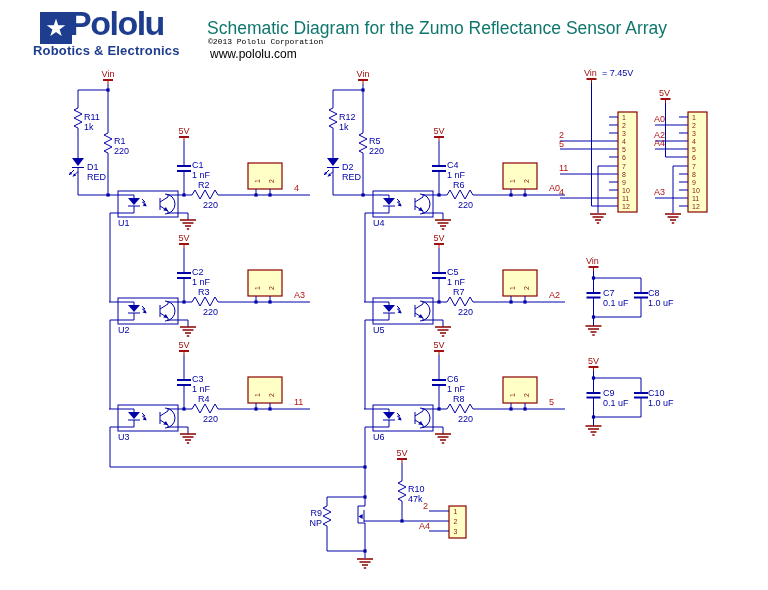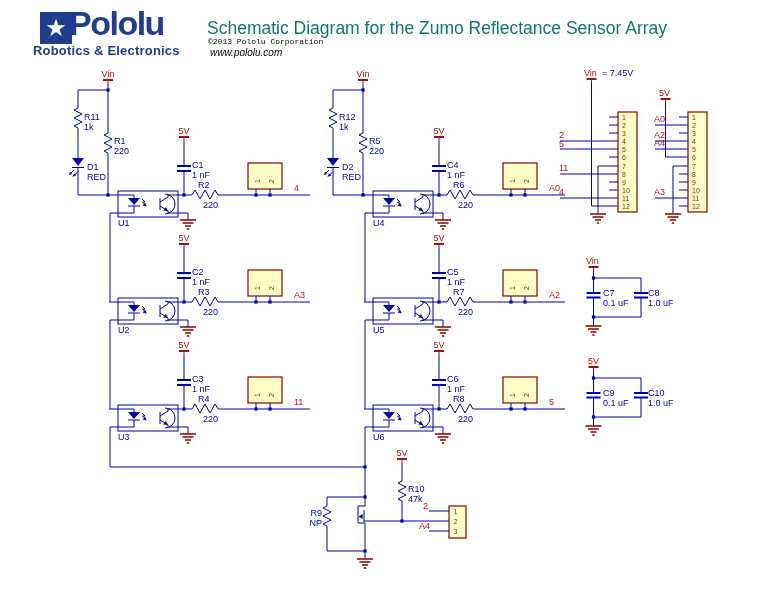--- a/index.html
+++ b/index.html
@@ -5,21 +5,21 @@
   html,body{margin:0;padding:0;background:#fff;}
   body{width:768px;height:590px;overflow:hidden;font-family:"Liberation Sans",sans-serif;}
   .page{position:relative;width:768px;height:590px;background:#ffffff;}
   .abs{position:absolute;}
   .logo-icon{left:40px;top:12px;width:32px;height:32px;background:#1e3d8f;color:#fff;
              display:flex;align-items:center;justify-content:center;font-size:24px;line-height:1;}
   .logo-name{left:69px;top:4px;font-size:34px;font-weight:bold;color:#1e3d8f;letter-spacing:-1.5px;}
   .logo-tagline{left:33px;top:43px;font-size:13px;font-weight:bold;color:#1e3d8f;letter-spacing:0.2px;}
   .doc-title{left:207px;top:11px;font-size:17.5px;color:#0f766e;margin-top:7px;}
   .doc-copy{left:208px;top:37px;font-size:8px;color:#000;font-family:Liberation Mono, monospace;}
-  .doc-url{left:210px;top:47px;font-size:10px;color:#000;font-style:italic;}
+  .doc-url{left:210px;top:47px;font-size:12px;color:#000;}
   svg.schem{position:absolute;left:0;top:0;}
   svg text{font-family:"Liberation Sans",sans-serif;}
   .btx{fill:#0000a8;font-size:9px;}
   .rtx{fill:#a01010;font-size:9px;}
   .ntx{fill:#b51414;font-size:9px;}
   .eqx{fill:#0000a8;font-size:9px;}
   .ptx{fill:#8b2020;font-size:7px;}
   .w{stroke:#0000a8;stroke-width:1;fill:none;}
   .cp{stroke:#0000a8;stroke-width:1.8;fill:none;}
   .bf{fill:#0000a8;stroke:none;}

